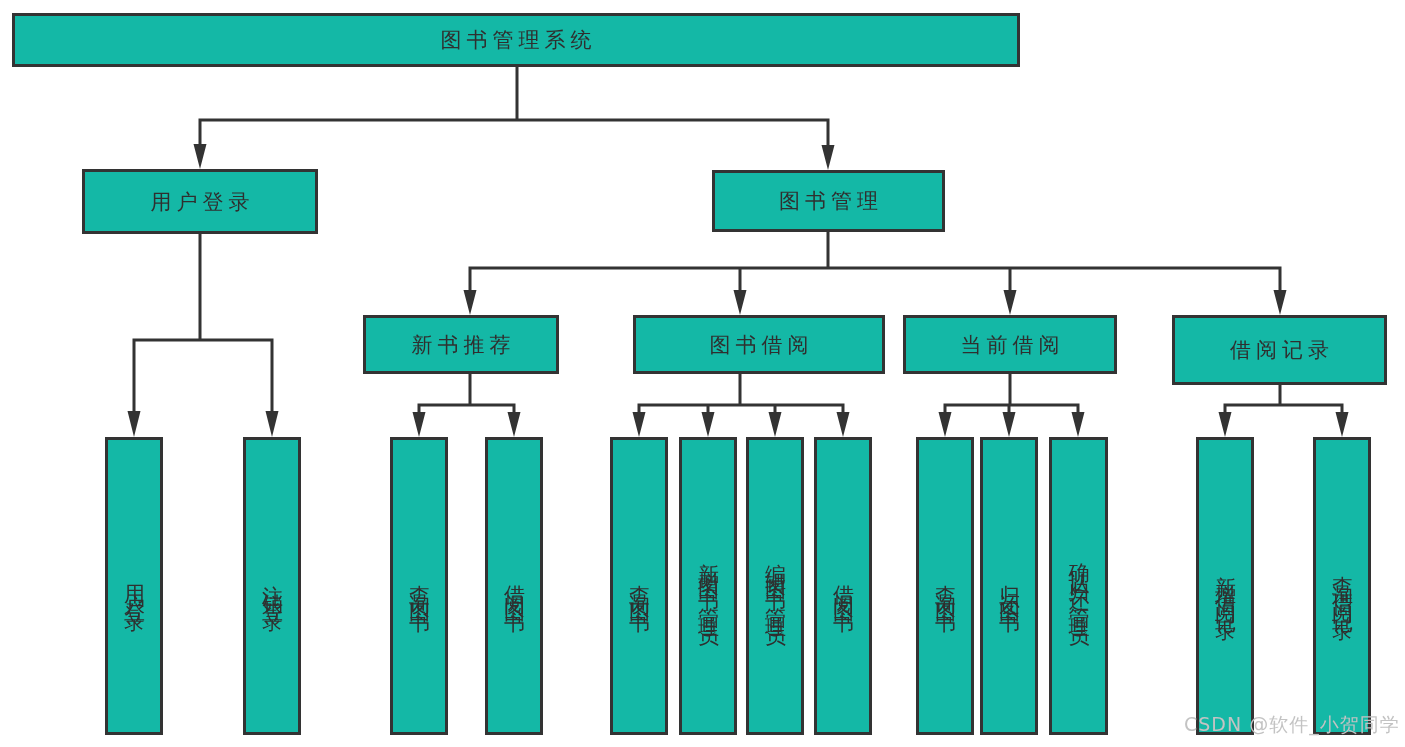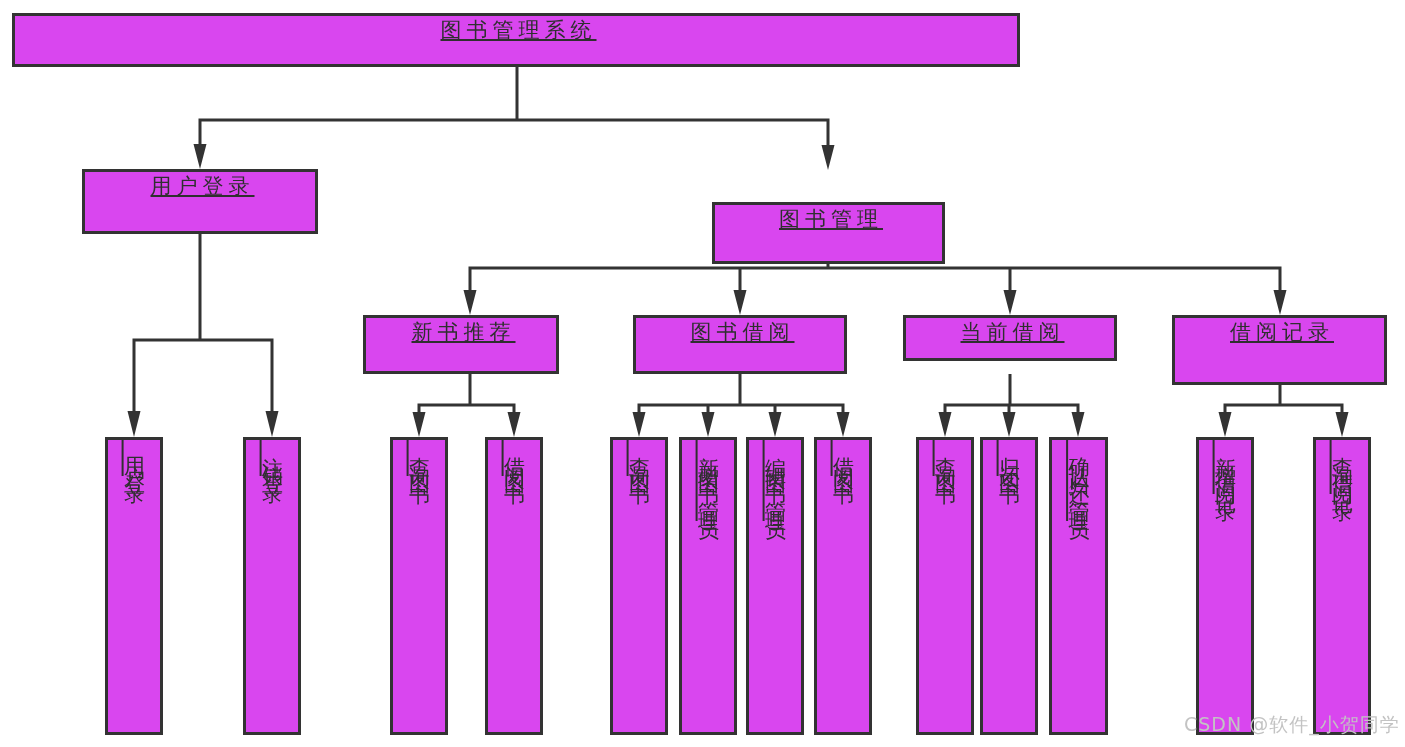--- a/index.html
+++ b/index.html
@@ -14,29 +14,28 @@
   .connectors {
     position: absolute;
     left: 0; top: 0;
     width: 1405px; height: 747px;
     z-index: 1;
   }
   .ln { stroke: #333333; stroke-width: 3; fill: none; }
   .ar { fill: #333333; stroke: none; }
   .box {
     position: absolute;
-    background: #d946ef;
+    background: #14b8a6;
     border: 3px solid #333333;
     box-sizing: border-box;
     display: flex;
-    align-items: flex-start;
+    align-items: center;
     justify-content: center;
     color: #2f2f2f;
     z-index: 2;
-    text-decoration: underline;
   }
   .box.h span {
     font-size: 21px;
     letter-spacing: 5px;
     text-indent: 5px;
     white-space: nowrap;
   }
   .box.v span {
     writing-mode: vertical-rl;
     text-orientation: mixed;
@@ -92,31 +91,31 @@
     </g>
   </svg>
 
   <div class="box h" style="left:12px; top:13px; width:1008px; height:54px;">
     <span>图书管理系统</span>
   </div>
 
   <div class="box h" style="left:82px; top:169px; width:236px; height:65px;">
     <span>用户登录</span>
   </div>
-  <div class="box h" style="left:712px; top:170px; width:233px; height:62px;margin-top:32px;">
+  <div class="box h" style="left:712px; top:170px; width:233px; height:62px;">
     <span>图书管理</span>
   </div>
 
   <div class="box h" style="left:363px; top:315px; width:196px; height:59px;">
     <span>新书推荐</span>
   </div>
-  <div class="box h" style="left:633px; top:315px; width:214px; height:59px;">
+  <div class="box h" style="left:633px; top:315px; width:252px; height:59px;">
     <span>图书借阅</span>
   </div>
-  <div class="box h" style="left:903px; top:315px; width:214px; height:46px;">
+  <div class="box h" style="left:903px; top:315px; width:214px; height:59px;">
     <span>当前借阅</span>
   </div>
   <div class="box h" style="left:1172px; top:315px; width:215px; height:70px;">
     <span>借阅记录</span>
   </div>
 
   <div class="box v" style="left:105px; top:437px; width:58px; height:298px;">
     <span>用户登录</span>
   </div>
   <div class="box v" style="left:243px; top:437px; width:58px; height:298px;">

